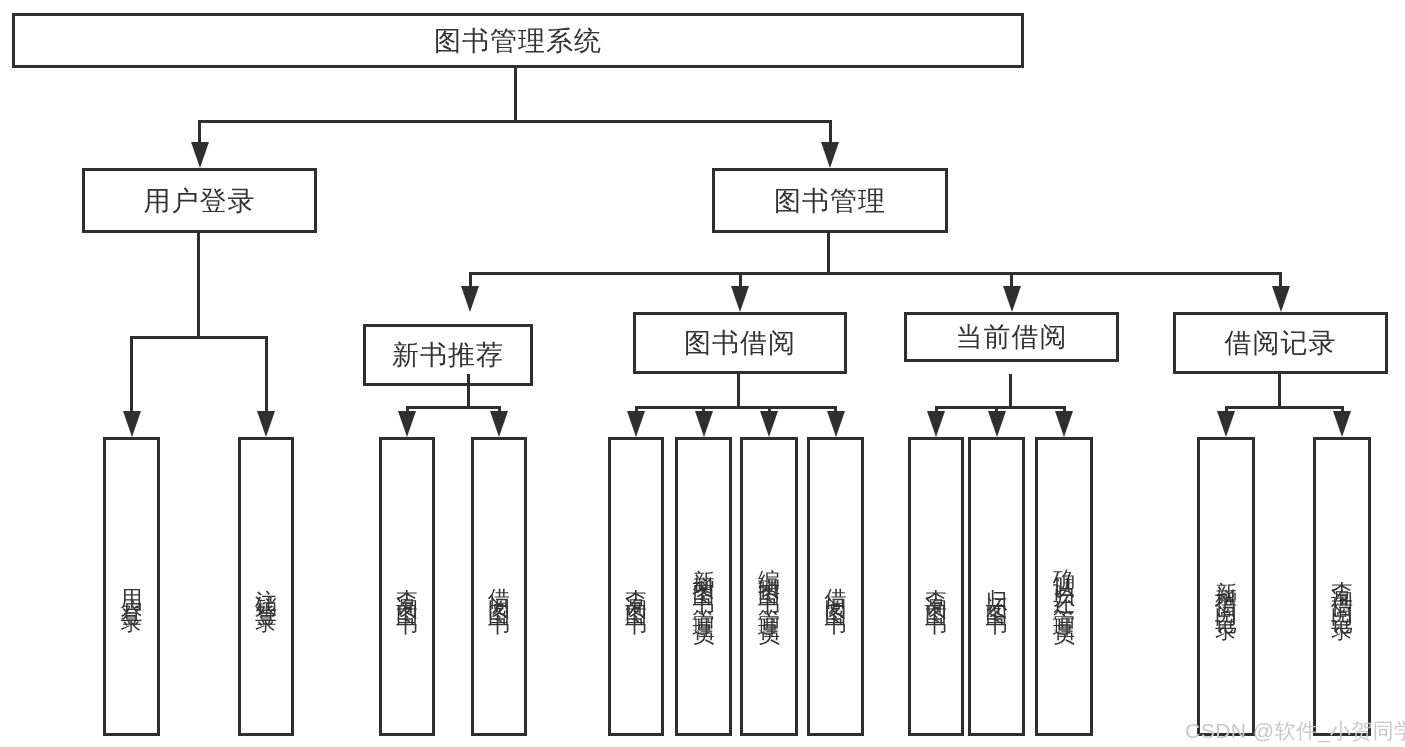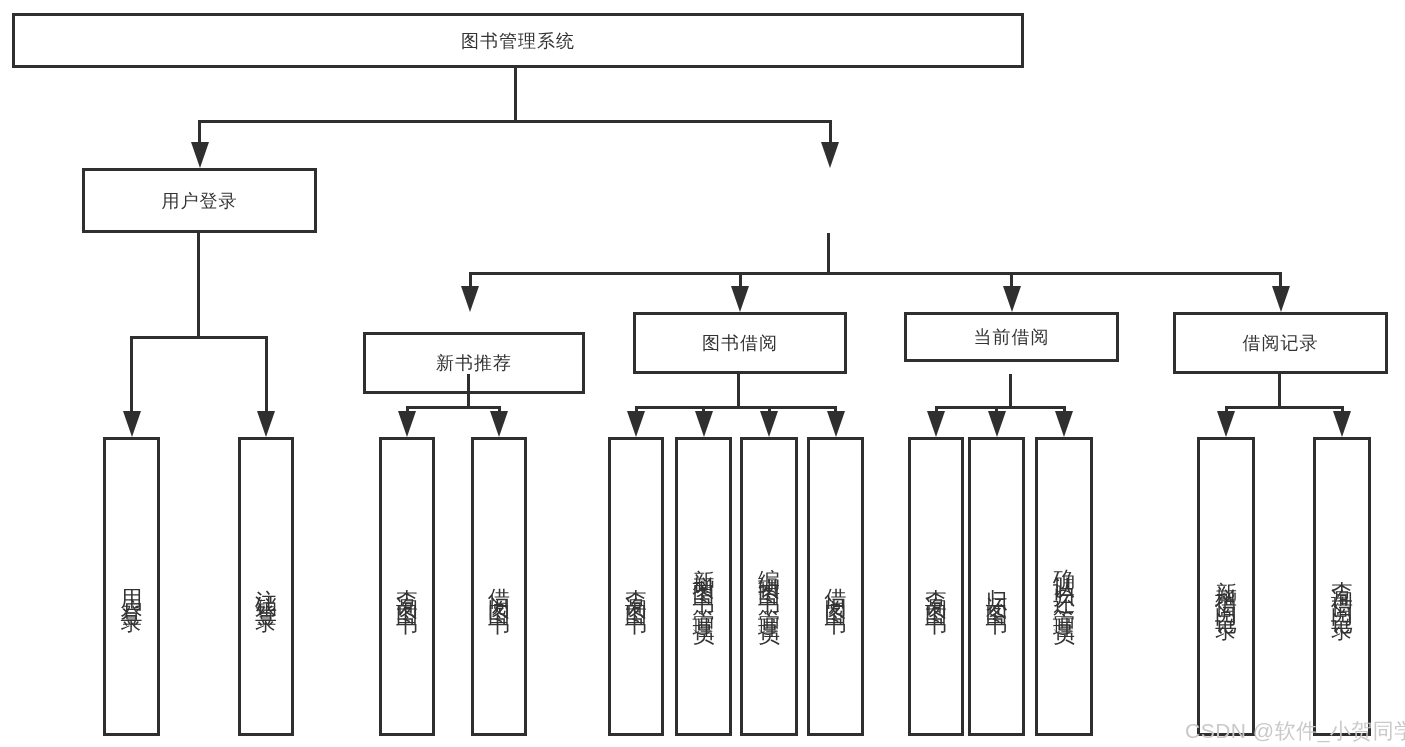--- a/index.html
+++ b/index.html
@@ -5,21 +5,21 @@
   html,body{margin:0;padding:0;background:#ffffff;}
   #stage{
     position:relative;width:1405px;height:747px;background:#ffffff;overflow:hidden;
     font-family:"Liberation Sans","DejaVu Sans",sans-serif;
   }
   .node{
     position:absolute;box-sizing:border-box;background:#ffffff;
     border:3px solid #2f2f2f;display:flex;align-items:center;justify-content:center;
     color:#333333;
   }
-  .hbox{font-size:18px;letter-spacing:1px;}
+  .hbox{font-size:27px;letter-spacing:1px;}
   .vbox{font-size:22px;}
   .vbox .vlabel{
     writing-mode:vertical-lr;text-orientation:mixed;letter-spacing:8px;
     line-height:1;white-space:nowrap;
   }
   .line-v{position:absolute;width:3px;background:#2f2f2f;}
   .line-h{position:absolute;height:3px;background:#2f2f2f;}
   .arrow-head{
     position:absolute;width:0;height:0;
     border-left:9px solid transparent;border-right:9px solid transparent;
@@ -35,22 +35,25 @@
 
 <div id="stage">
 
   <div class="node hbox" style="left:12px;top:13px;width:1012px;height:55px">
     <span>图书管理系统</span>
   </div>
 
   <div class="node hbox" style="left:82px;top:168px;width:235px;height:65px">
     <span>用户登录</span>
   </div>
+  <div class="node hbox" style="left:712px;top:168px;width:236px;height:65px">
+    <span>图书管理</span>
+  </div>
 
-  <div class="node hbox" style="left:363px;top:332px;width:222px;height:62px">
+  <div class="node hbox" style="left:363px;top:324px;width:170px;height:62px">
     <span>新书推荐</span>
   </div>
   <div class="node hbox" style="left:633px;top:312px;width:214px;height:62px">
     <span>图书借阅</span>
   </div>
   <div class="node hbox" style="left:904px;top:312px;width:215px;height:50px">
     <span>当前借阅</span>
   </div>
   <div class="node hbox" style="left:1173px;top:312px;width:215px;height:62px">
     <span>借阅记录</span>

